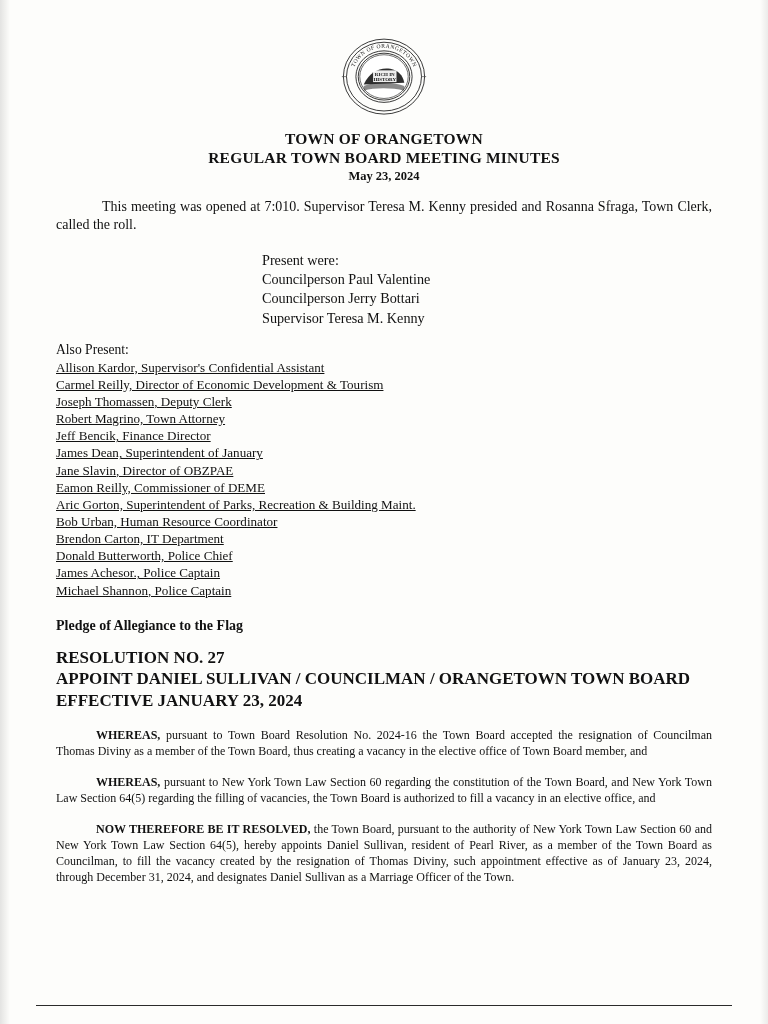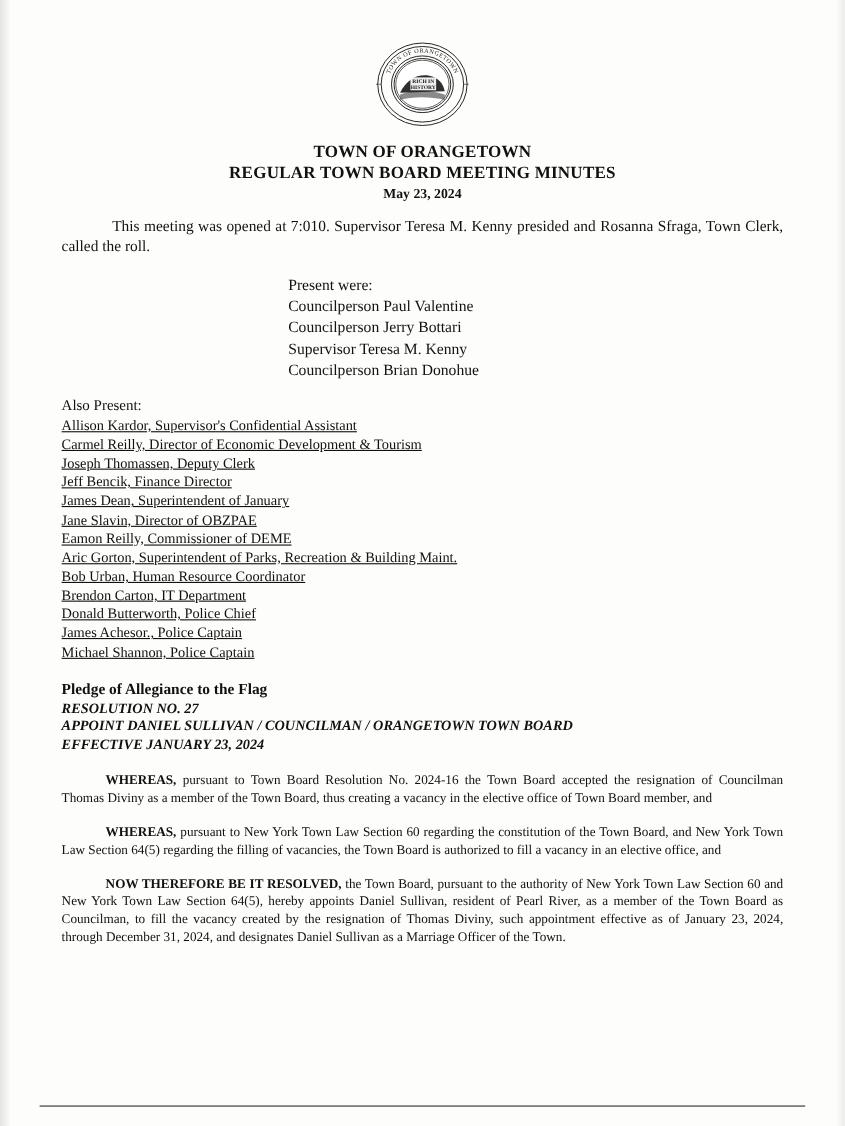--- a/index.html
+++ b/index.html
@@ -78,24 +78,23 @@
   .also-list div {
     white-space: nowrap;
   }
   .pledge {
     font-weight: bold;
     font-size: 14px;
     margin-top: 19px;
   }
   .res-head {
     font-weight: bold;
-    font-size: 13px;
+    font-size: 17px;
     line-height: 1.28;
-    margin-top: 0;
-    font-style: italic;
+    margin-top: 13px;
   }
   .body-para {
     font-size: 12px;
     line-height: 1.34;
     margin-top: 15px;
     text-align: justify;
   }
   .body-para b {
     font-weight: bold;
   }
@@ -170,28 +169,28 @@
 
   <div class="para">
     <span class="indent"></span><span>This meeting was opened at 7:010. Supervisor Teresa M. Kenny presided and Rosanna Sfraga, Town Clerk, called the roll.</span>
   </div>
 
   <div class="present-block">
     <div>Present were:</div>
     <div>Councilperson Paul Valentine</div>
     <div>Councilperson Jerry Bottari</div>
     <div>Supervisor Teresa M. Kenny</div>
-    <div>Councilperson Brian Donohue</div>
   </div>
 
   <div class="also-present-head">Also Present:</div>
   <div class="also-list">
     <div>Allison Kardor, Supervisor's Confidential Assistant</div>
     <div>Carmel Reilly, Director of Economic Development &amp; Tourism</div>
     <div>Joseph Thomassen, Deputy Clerk</div>
+    <div>Robert Magrino, Town Attorney</div>
     <div>Jeff Bencik, Finance Director</div>
     <div>James Dean, Superintendent of January</div>
     <div>Jane Slavin, Director of OBZPAE</div>
     <div>Eamon Reilly, Commissioner of DEME</div>
     <div>Aric Gorton, Superintendent of Parks, Recreation &amp; Building Maint.</div>
     <div>Bob Urban, Human Resource Coordinator</div>
     <div>Brendon Carton, IT Department</div>
     <div>Donald Butterworth, Police Chief</div>
     <div>James Achesor., Police Captain</div>
     <div>Michael Shannon, Police Captain</div>

